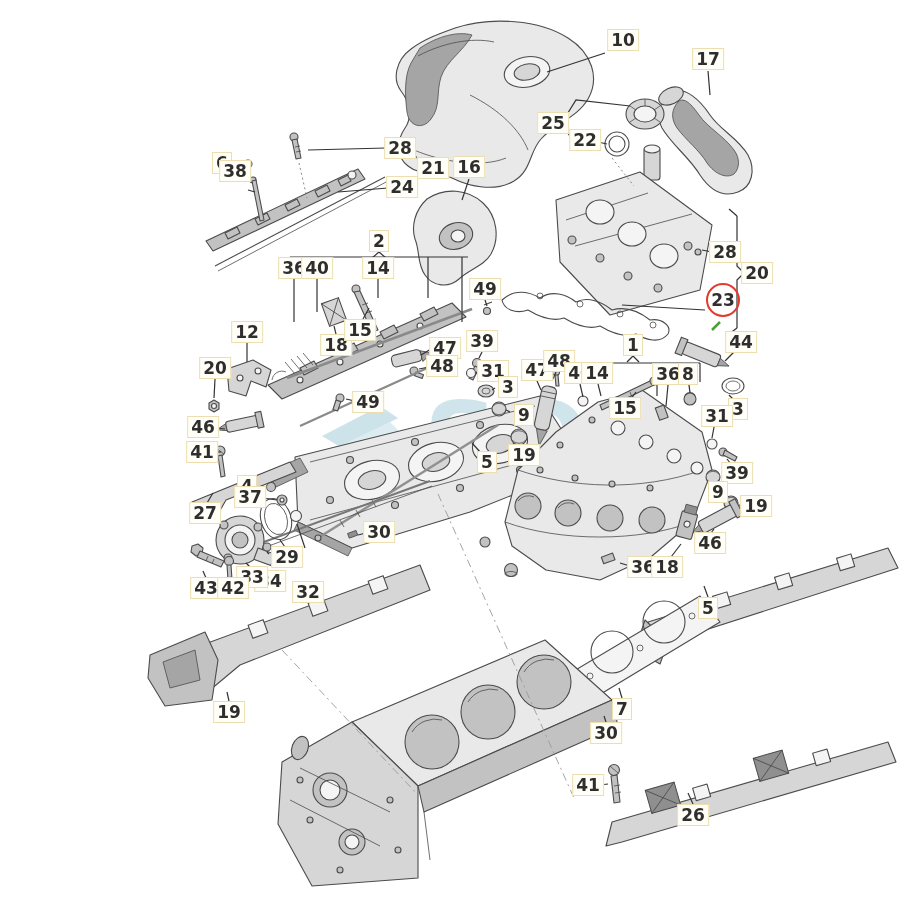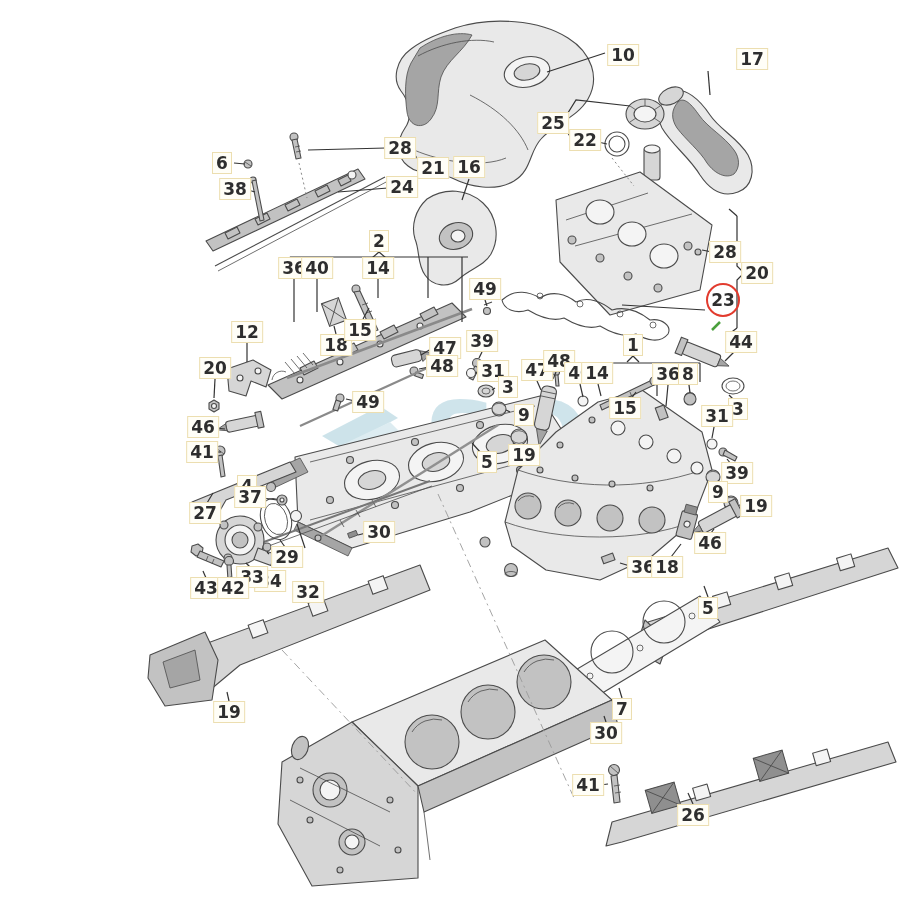--- a/index.html
+++ b/index.html
@@ -538,30 +538,30 @@
       <polyline points="708,597 704,586" class="leader"></polyline>
       <polyline points="630,566 620,563" class="leader"></polyline>
       <polyline points="671,557 681,544" class="leader"></polyline>
       <polyline points="622,698 619,688" class="leader"></polyline>
       <polyline points="606,722 604,716" class="leader"></polyline>
       <polyline points="600,785 608,784" class="leader"></polyline>
       <polyline points="693,804 688,793" class="leader"></polyline>
     </svg>
 
   <div class="labels" id="labels-layer">
-      <div class="plabel" style="left: 623px; top: 55px; text-align: center;">10</div>
-      <div class="plabel" style="left: 708px; top: 59px; margin-left: 44px;">17</div>
+      <div class="plabel" style="left: 623px; top: 40px; text-align: center;">10</div>
+      <div class="plabel" style="left: 708px; top: 59px;">17</div>
       <div class="plabel" style="left: 553px; top: 123px;">25</div>
       <div class="plabel" style="left: 585px; top: 140px;">22</div>
       <div class="plabel" style="left: 400px; top: 148px;">28</div>
       <div class="plabel" style="left: 433px; top: 168px;">21</div>
       <div class="plabel" style="left: 402px; top: 187px;">24</div>
       <div class="plabel" style="left: 469px; top: 167px;">16</div>
       <div class="plabel" style="left: 222px; top: 163px;">6</div>
-      <div class="plabel" style="left: 235px; top: 189px;">38</div>
+      <div class="plabel" style="left: 235px; top: 171px;">38</div>
       <div class="plabel" style="left: 379px; top: 241px;">2</div>
       <div class="plabel" style="left: 294px; top: 268px;">36</div>
       <div class="plabel" style="left: 317px; top: 268px;">40</div>
       <div class="plabel" style="left: 378px; top: 268px;">14</div>
       <div class="plabel" style="left: 247px; top: 332px;">12</div>
       <div class="plabel" style="left: 336px; top: 345px;">18</div>
       <div class="plabel" style="left: 360px; top: 330px;">15</div>
       <div class="plabel" style="left: 215px; top: 368px;">20</div>
       <div class="plabel" style="left: 445px; top: 348px;">47</div>
       <div class="plabel" style="left: 442px; top: 366px;">48</div>

